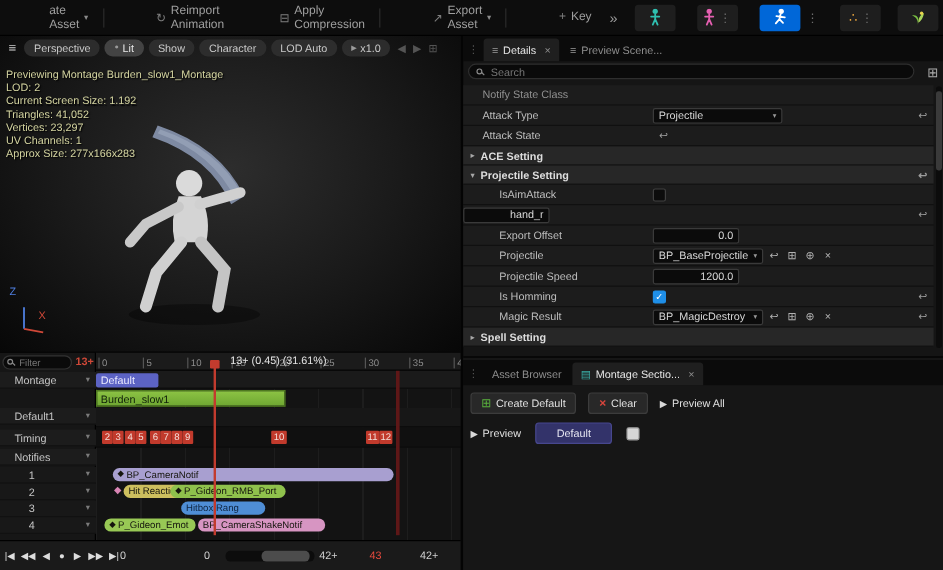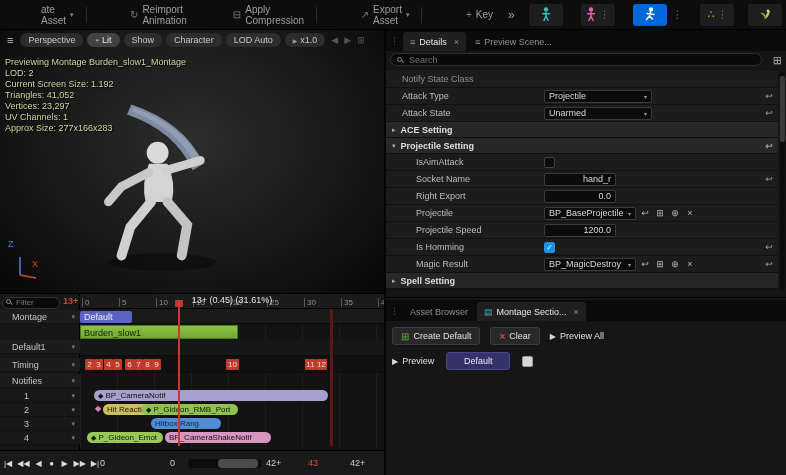--- a/index.html
+++ b/index.html
@@ -424,26 +424,20 @@
           <div class="dd">
             <span>Projectile</span>
             <span class="car">▾</span>
           </div>
         </div>
         <div class="reset">↩</div>
       </div>
 
       <div class="prow">
         <div class="pname">Attack State</div>
-        <div class="pval">
-          <div class="dd">
-            <span>Unarmed</span>
-            <span class="car">▾</span>
-          </div>
-        </div>
         <div class="reset">↩</div>
       </div>
 
       <div class="crow">
         <span class="ccar">▸</span>
         <span>ACE Setting</span>
       </div>
 
       <div class="crow">
         <span class="ccar">▾</span>
@@ -453,29 +447,28 @@
 
       <div class="prow">
         <div class="pname lvl2">IsAimAttack</div>
         <div class="pval">
             <div class="cb"></div>
           </div>
         <div class="reset"></div>
       </div>
 
       <div class="prow">
-        <div class="pname lvl2">Socket Name</div>
         <div class="pval">
             <input class="tfield" value="hand_r" style="">
           </div>
         <div class="reset">↩</div>
       </div>
 
       <div class="prow">
-        <div class="pname lvl2">Right Export</div>
+        <div class="pname lvl2">Export Offset</div>
         <div class="pval">
             <input class="tfield" value="0.0" style="">
           </div>
         <div class="reset"></div>
       </div>
 
       <div class="prow">
         <div class="pname lvl2">Projectile</div>
         <div class="pval">
           <div class="dd asset">

